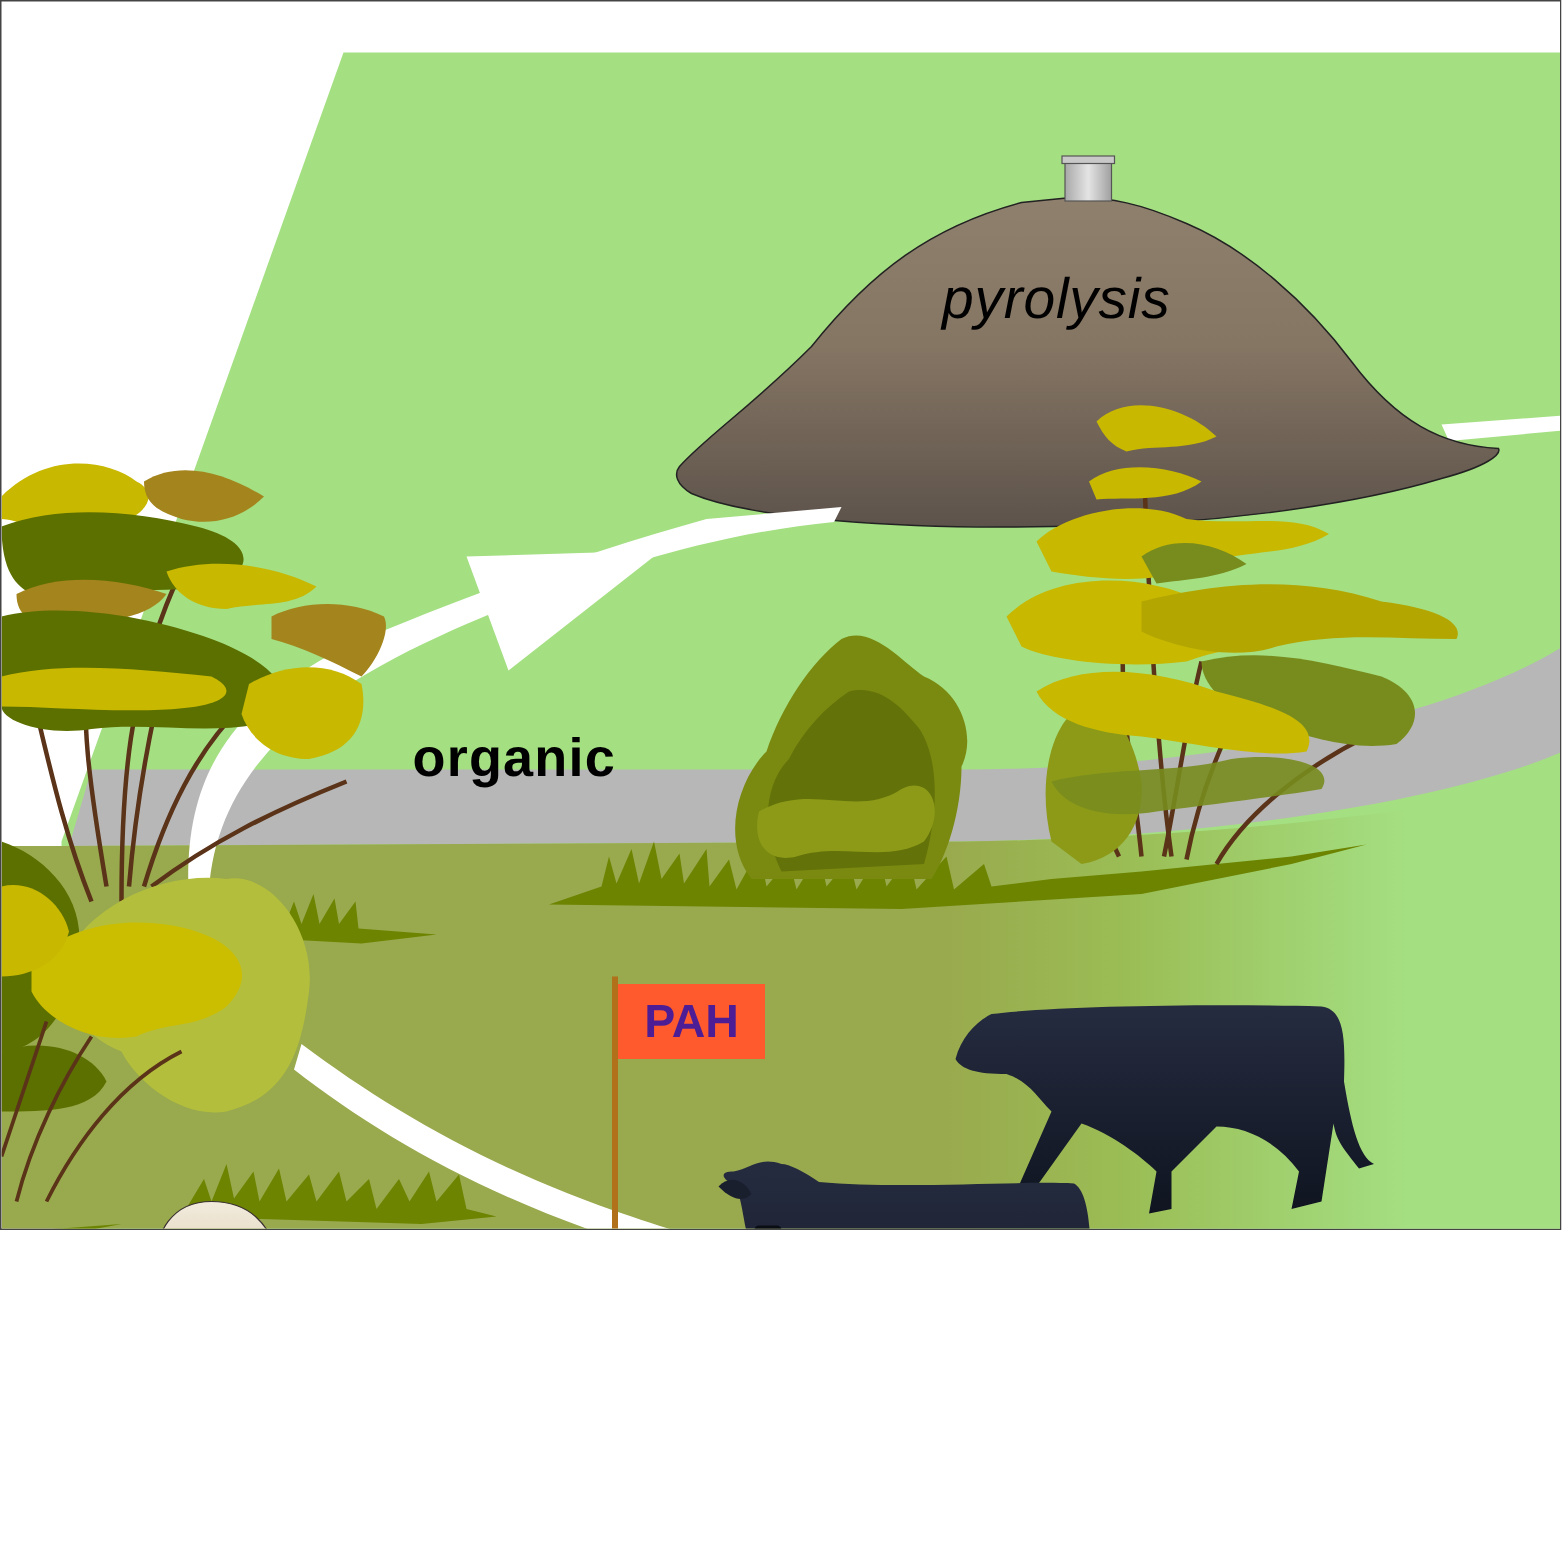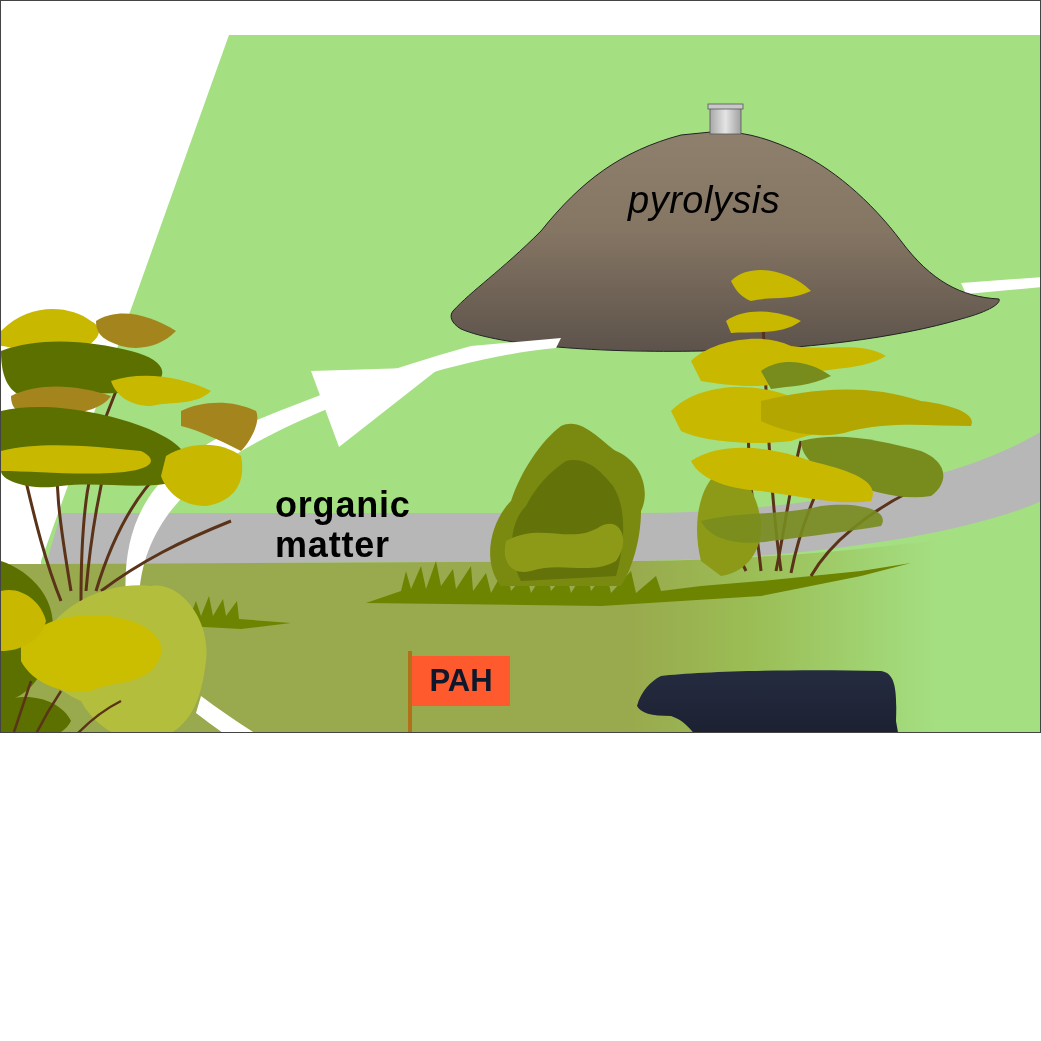--- a/index.html
+++ b/index.html
@@ -1,18 +1,18 @@
 <!DOCTYPE html>
 <html><head>
   <meta charset="utf-8">
   <style>
     html, body { margin: 0; padding: 0; background: #ffffff; }
     #stage {
       position: relative;
-      width: 1041px; height: 733px;
+      width: 1041px; height: 820px;
       overflow: hidden;
       background: #ffffff;
       box-sizing: border-box;
       border: 1px solid #444;
     }
     #scene { position: absolute; left: 0; top: 0; width: 1041px; height: 1041px; }
     .label {
       position: absolute;
       font-family: "Liberation Sans", "DejaVu Sans", sans-serif;
       color: #000;
@@ -28,21 +28,21 @@
       left: 274px; top: 484px;
       font-size: 36px; font-weight: bold; line-height: 40px;
       letter-spacing: 0.8px;
     }
     #pah-flag {
       position: absolute;
       left: 411px; top: 655px;
       width: 98px; height: 50px;
       display: flex; align-items: center; justify-content: center;
       font-family: "Liberation Sans", "DejaVu Sans", sans-serif;
-      font-weight: bold; font-size: 31px; color: #0f172a;
+      font-weight: bold; font-size: 31px; color: #4c1d95;
     }
   </style>
 </head>
 <body>
 
 <div id="stage">
   <svg id="scene" viewBox="0 0 1041 1041" xmlns="http://www.w3.org/2000/svg">
     <defs>
       <linearGradient id="moundGrad" x1="0" y1="0" x2="0" y2="1">
         <stop offset="0" stop-color="#8f7f6d"></stop>
@@ -201,16 +201,15 @@
         <path d="M478,790 C485,782 495,785 500,795 C495,800 488,800 478,790 Z" fill="#1a1f2e"></path>
         <rect x="502" y="816" width="18" height="10" rx="3" fill="#0a0d14"></rect>
         <rect x="505" y="818" width="12" height="4" fill="#a0a8b8"></rect>
       </g>
     </g>
   </svg>
 
   <p id="label-pyrolysis" class="label">pyrolysis</p>
   <div id="label-organic" class="label">
     <div>organic</div>
-    <div>matter</div>
   </div>
   <div id="pah-flag">PAH</div>
 </div>
 
 </body></html>

